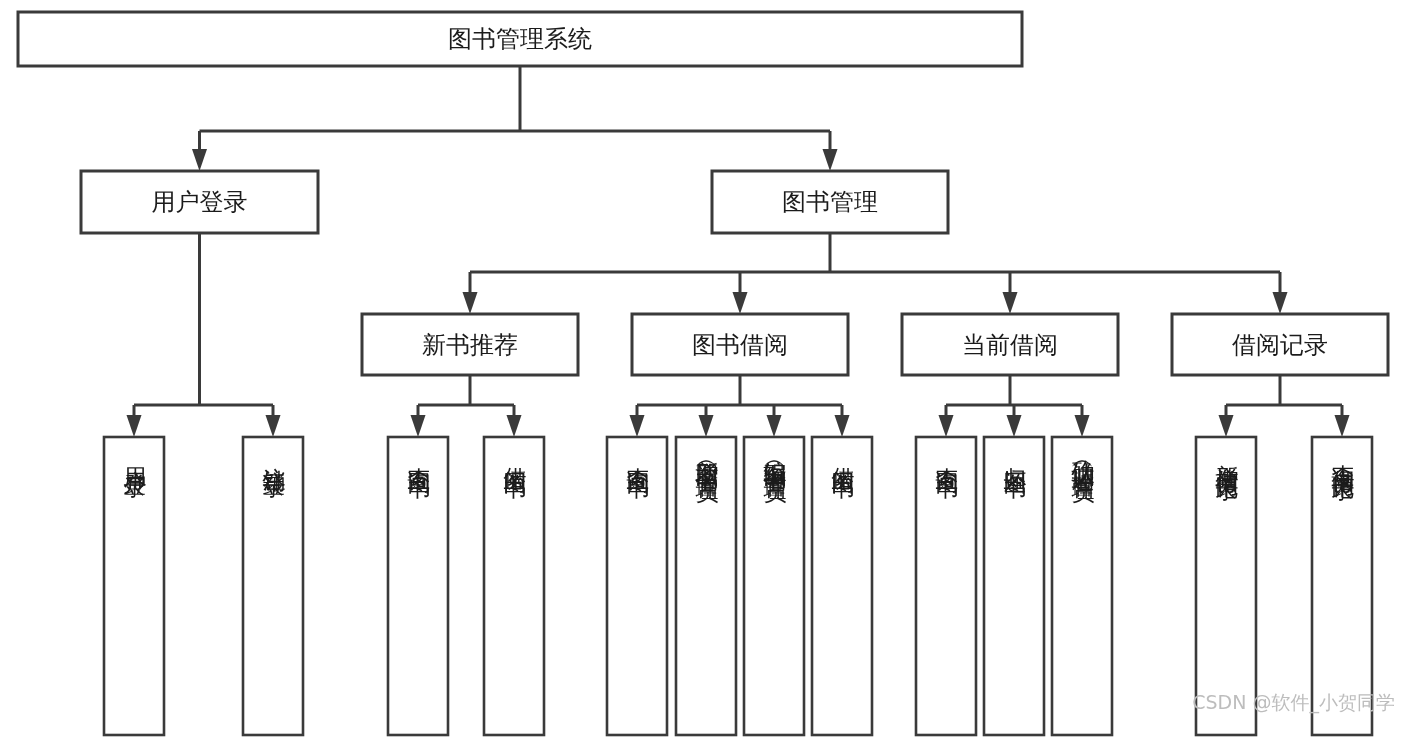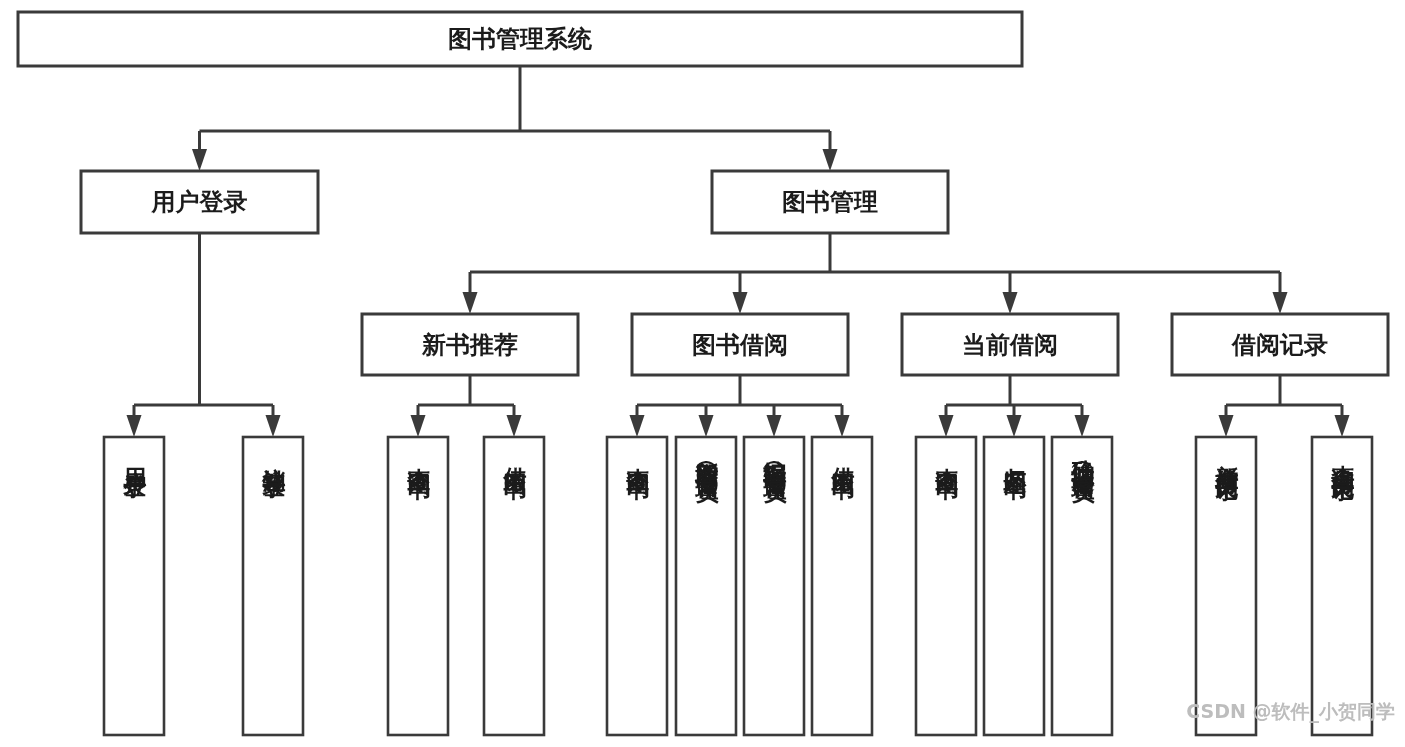--- a/index.html
+++ b/index.html
@@ -13,21 +13,20 @@
     font-family: "DejaVu Sans", "Liberation Sans", sans-serif;
     overflow: hidden;
     position: relative;
   }
   #diagram-root {
     position: absolute;
     left: 0;
     top: 0;
     width: 1405px;
     height: 731px;
-    font-weight: bold;
   }
   svg.tree {
     display: block;
     width: 1405px;
     height: 747px;
   }
   .node-box {
     fill: #ffffff;
     stroke: #3a3a3a;
     stroke-width: 3;
@@ -54,21 +53,21 @@
   }
   .node-label.vertical {
     font-size: 23px;
     writing-mode: vertical-rl;
     text-orientation: upright;
     letter-spacing: 3px;
   }
   .watermark {
     position: absolute;
     right: 10px;
-    bottom: 6px;
+    bottom: 15px;
     font-family: "DejaVu Sans", "Liberation Sans", sans-serif;
     font-size: 19px;
     color: #bdbdbd;
     white-space: nowrap;
     user-select: none;
   }
 </style>
 </head>
 <body>
 

